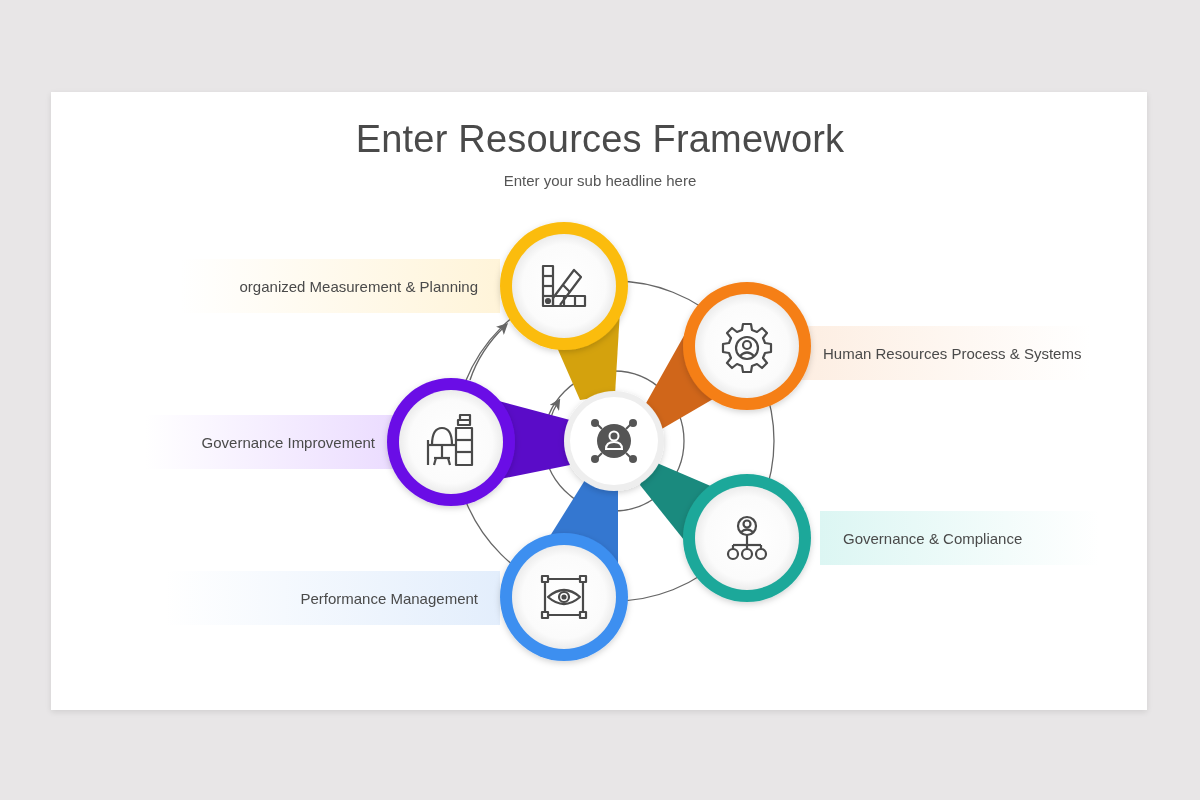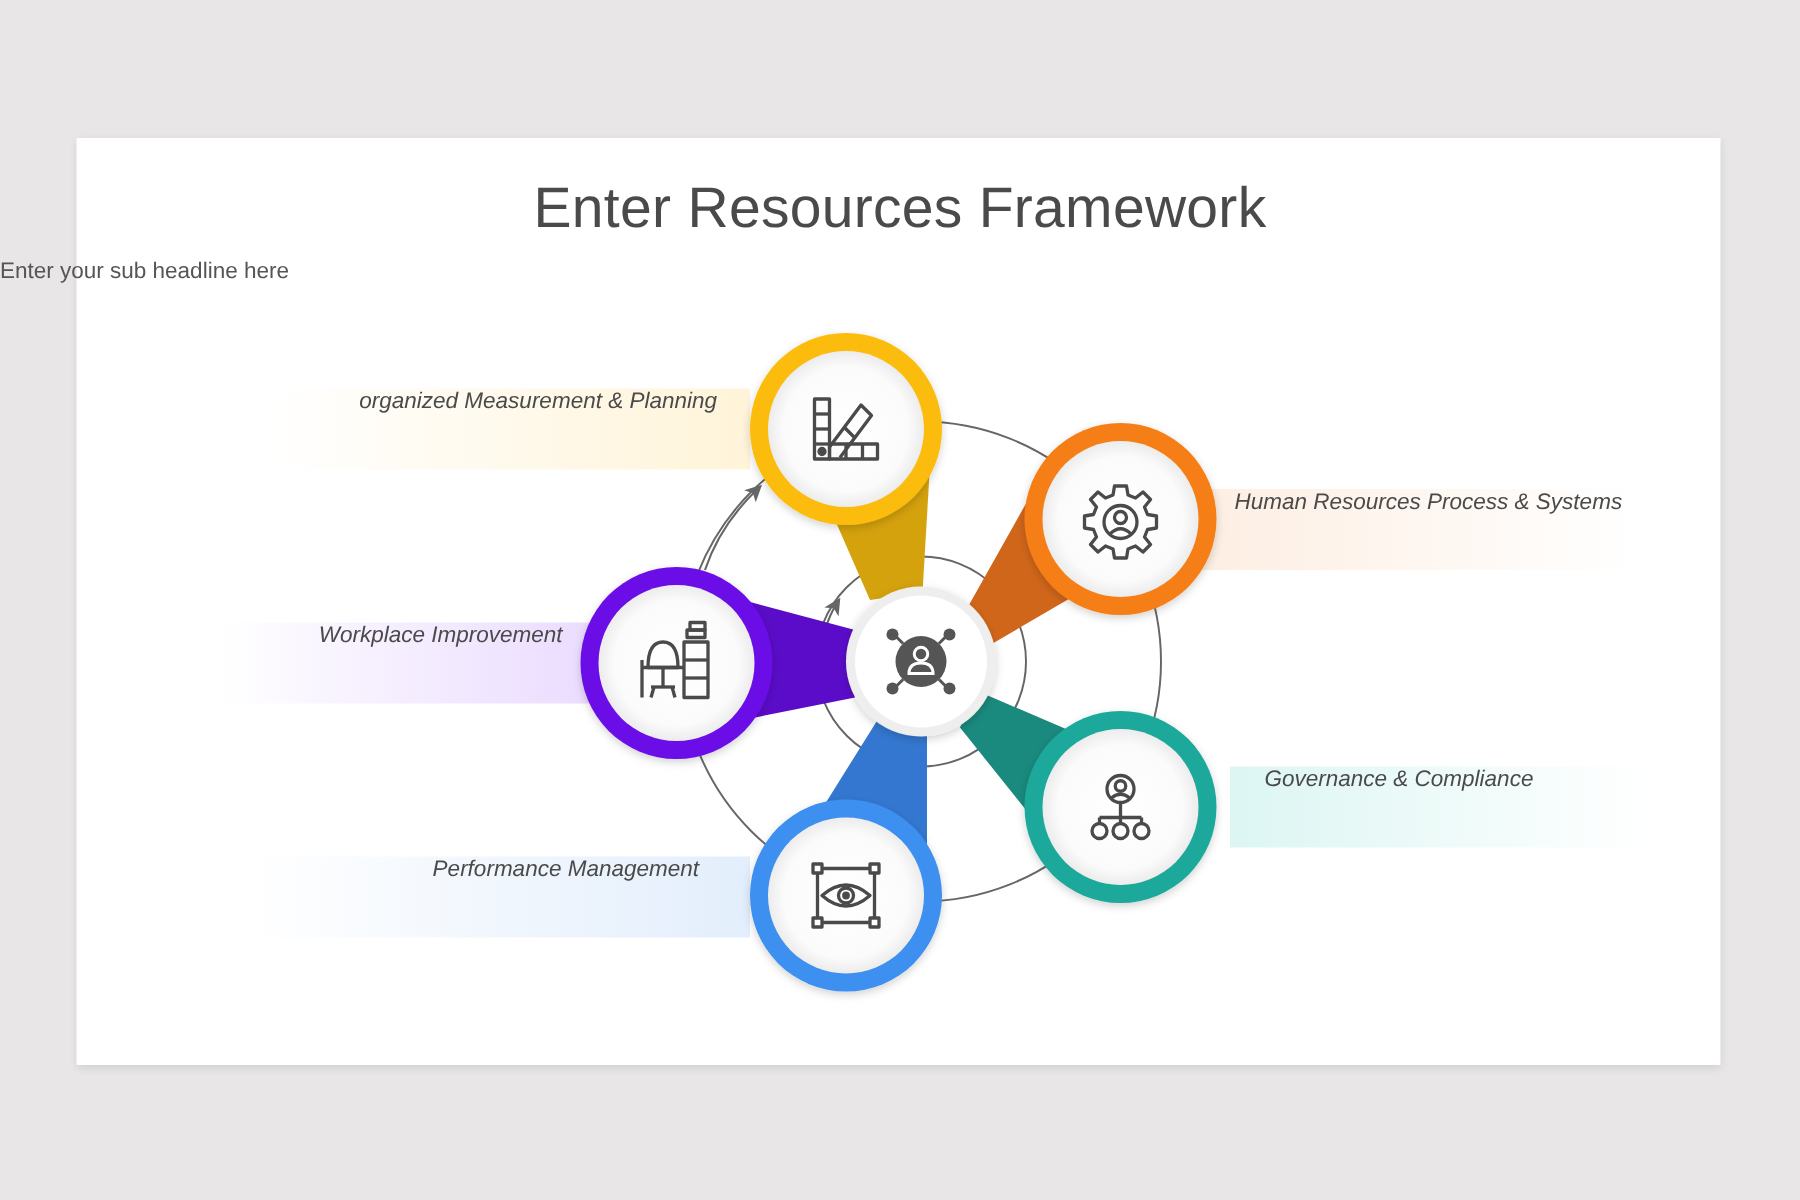--- a/index.html
+++ b/index.html
@@ -21,31 +21,31 @@
     position: absolute;
     left: 0; right: 0; top: 118px;
     text-align: center;
     font-size: 38px;
     color: #4a4a4a;
     letter-spacing: 0.2px;
   }
   .subtitle {
     position: absolute;
     left: 0; right: 0; top: 172px;
-    text-align: left;
+    text-align: center;
     font-size: 15px;
     color: #555555;
   }
   .label-band {
     position: absolute;
     height: 54px;
     display: flex;
+    align-items: center;
     font-size: 15px;
     color: #4a4a4a;
-    font-style: italic;
   }
   .label-band.left { justify-content: flex-end; }
   .label-band.right { justify-content: flex-start; }
   .label-band span { white-space: nowrap; }
   svg.diagram { position: absolute; left: 0; top: 0; }
 </style>
 </head>
 <body>
 
 <div class="slide"></div>
@@ -55,28 +55,28 @@
 
 <div class="label-band left" style="left:180px; top:259px; width:320px; padding-right:22px; box-sizing:border-box; background:linear-gradient(to right, rgba(255,240,205,0) 0%, #fff4d9 100%);">
   <span>organized Measurement &amp; Planning</span>
 </div>
 
 <div class="label-band right" style="left:800px; top:326px; width:290px; padding-left:23px; box-sizing:border-box; background:linear-gradient(to right, #fdeee2 0%, rgba(253,238,226,0) 100%);">
   <span>Human Resources Process &amp; Systems</span>
 </div>
 
 <div class="label-band left" style="left:145px; top:415px; width:250px; padding-right:20px; box-sizing:border-box; background:linear-gradient(to right, rgba(238,226,255,0) 0%, #ebdcff 100%);">
-  <span>Workplace Improvement</span>
+  <span>Governance Improvement</span>
 </div>
 
 <div class="label-band right" style="left:820px; top:511px; width:280px; padding-left:23px; box-sizing:border-box; background:linear-gradient(to right, #dcf6f3 0%, rgba(220,246,243,0) 100%);">
   <span>Governance &amp; Compliance</span>
 </div>
 
-<div class="label-band left" style="left:165px; top:571px; width:335px; padding-right:34px; box-sizing:border-box; background:linear-gradient(to right, rgba(226,237,252,0) 0%, #e3eefc 100%);">
+<div class="label-band left" style="left:165px; top:571px; width:335px; padding-right:22px; box-sizing:border-box; background:linear-gradient(to right, rgba(226,237,252,0) 0%, #e3eefc 100%);">
   <span>Performance Management</span>
 </div>
 
 <svg class="diagram" width="1200" height="800" viewBox="0 0 1200 800">
   <defs>
     <radialGradient id="innerFill" cx="50%" cy="50%" r="50%">
       <stop offset="0%" stop-color="#ffffff"></stop>
       <stop offset="80%" stop-color="#fbfbfb"></stop>
       <stop offset="100%" stop-color="#ececec"></stop>
     </radialGradient>

